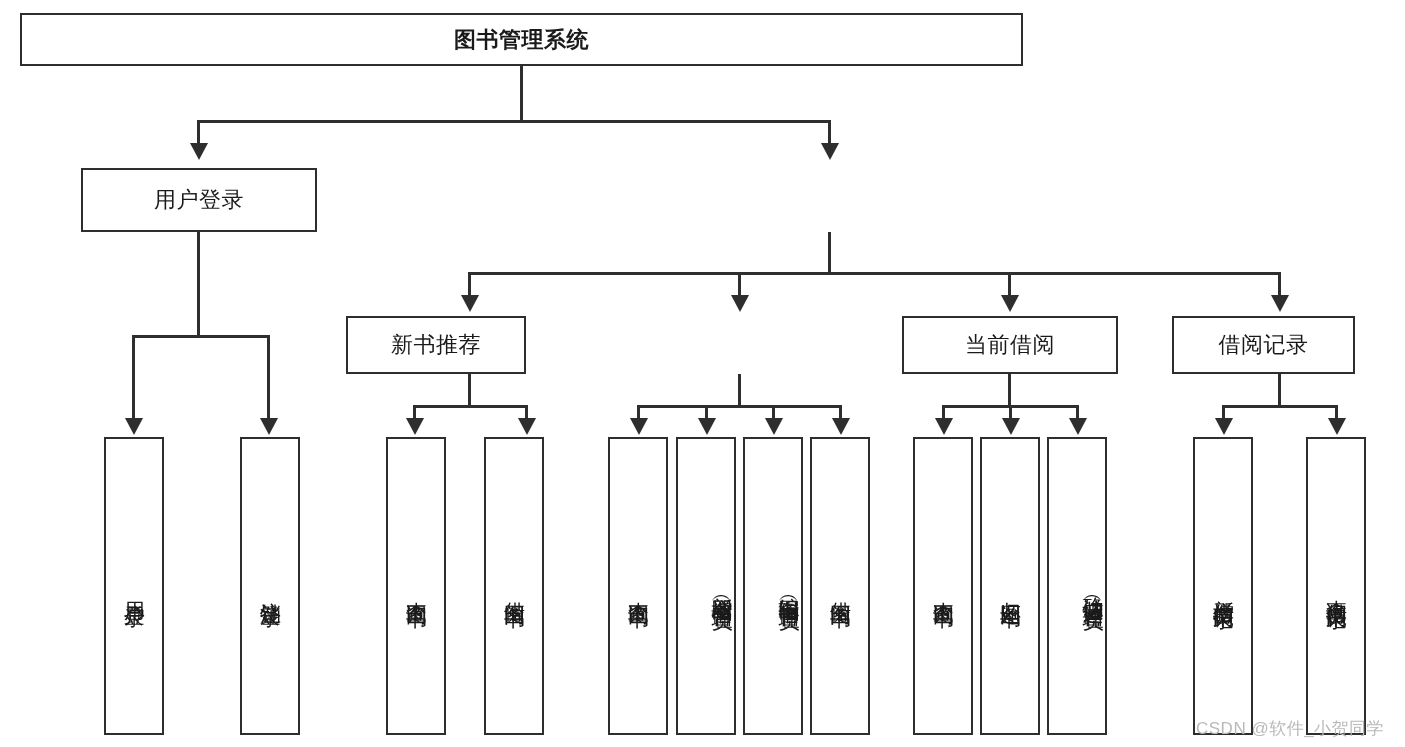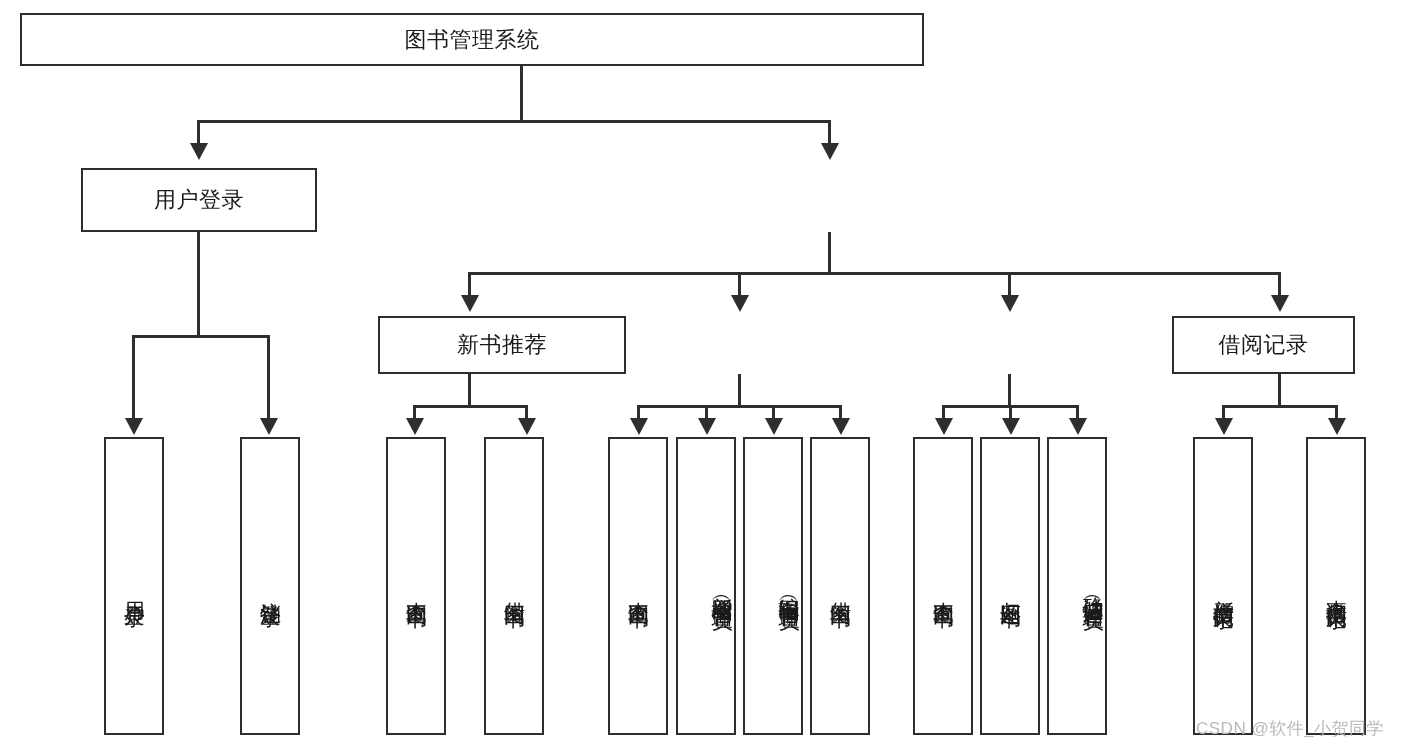--- a/index.html
+++ b/index.html
@@ -70,21 +70,21 @@
     color: #b9b9b9;
     white-space: nowrap;
     letter-spacing: 0.5px;
   }
 </style>
 </head>
 <body>
 
 <div id="canvas">
 
-  <div class="node horiz root" style="left:20px; top:13px; width:904px; height:53px;">图书管理系统</div>
+  <div class="node horiz root" style="left:20px; top:13px; width:1003px; height:53px;font-weight:bold;">图书管理系统</div>
 
   <div class="edge vline" style="left:520px; top:66px; width:3px; height:56px;"></div>
 
   <div class="edge hline" style="left:197px; top:120px; width:634px; height:3px;"></div>
 
   <div class="edge vline" style="left:197px; top:120px; width:3px; height:25px;"></div>
   <div class="arrow" style="left:190px; top:143px;"></div>
   <div class="edge vline" style="left:828px; top:120px; width:3px; height:25px;"></div>
   <div class="arrow" style="left:821px; top:143px;"></div>
 
@@ -105,21 +105,22 @@
 
   <div class="edge vline" style="left:738px; top:272px; width:3px; height:25px;"></div>
   <div class="arrow" style="left:731px; top:295px;"></div>
 
   <div class="edge vline" style="left:1008px; top:272px; width:3px; height:25px;"></div>
   <div class="arrow" style="left:1001px; top:295px;"></div>
 
   <div class="edge vline" style="left:1278px; top:272px; width:3px; height:25px;"></div>
   <div class="arrow" style="left:1271px; top:295px;"></div>
 
-  <div class="node horiz" style="left:378px; top:316px; width:248px; height:58px;">新书推荐</div>
+  <div class="node horiz" style="left:346px; top:316px; width:180px; height:58px;">新书推荐</div>
+  <div class="node horiz" style="left:902px; top:316px; width:216px; height:58px;">当前借阅</div>
   <div class="node horiz" style="left:1172px; top:316px; width:183px; height:58px;">借阅记录</div>
 
   <div class="edge vline" style="left:468px; top:374px; width:3px; height:33px;"></div>
   <div class="edge hline" style="left:413px; top:405px; width:115px; height:3px;"></div>
   <div class="edge vline" style="left:413px; top:405px; width:3px; height:15px;"></div>
   <div class="arrow" style="left:406px; top:418px;"></div>
   <div class="edge vline" style="left:525px; top:405px; width:3px; height:15px;"></div>
   <div class="arrow" style="left:518px; top:418px;"></div>
 
   <div class="edge vline" style="left:738px; top:374px; width:3px; height:33px;"></div>

